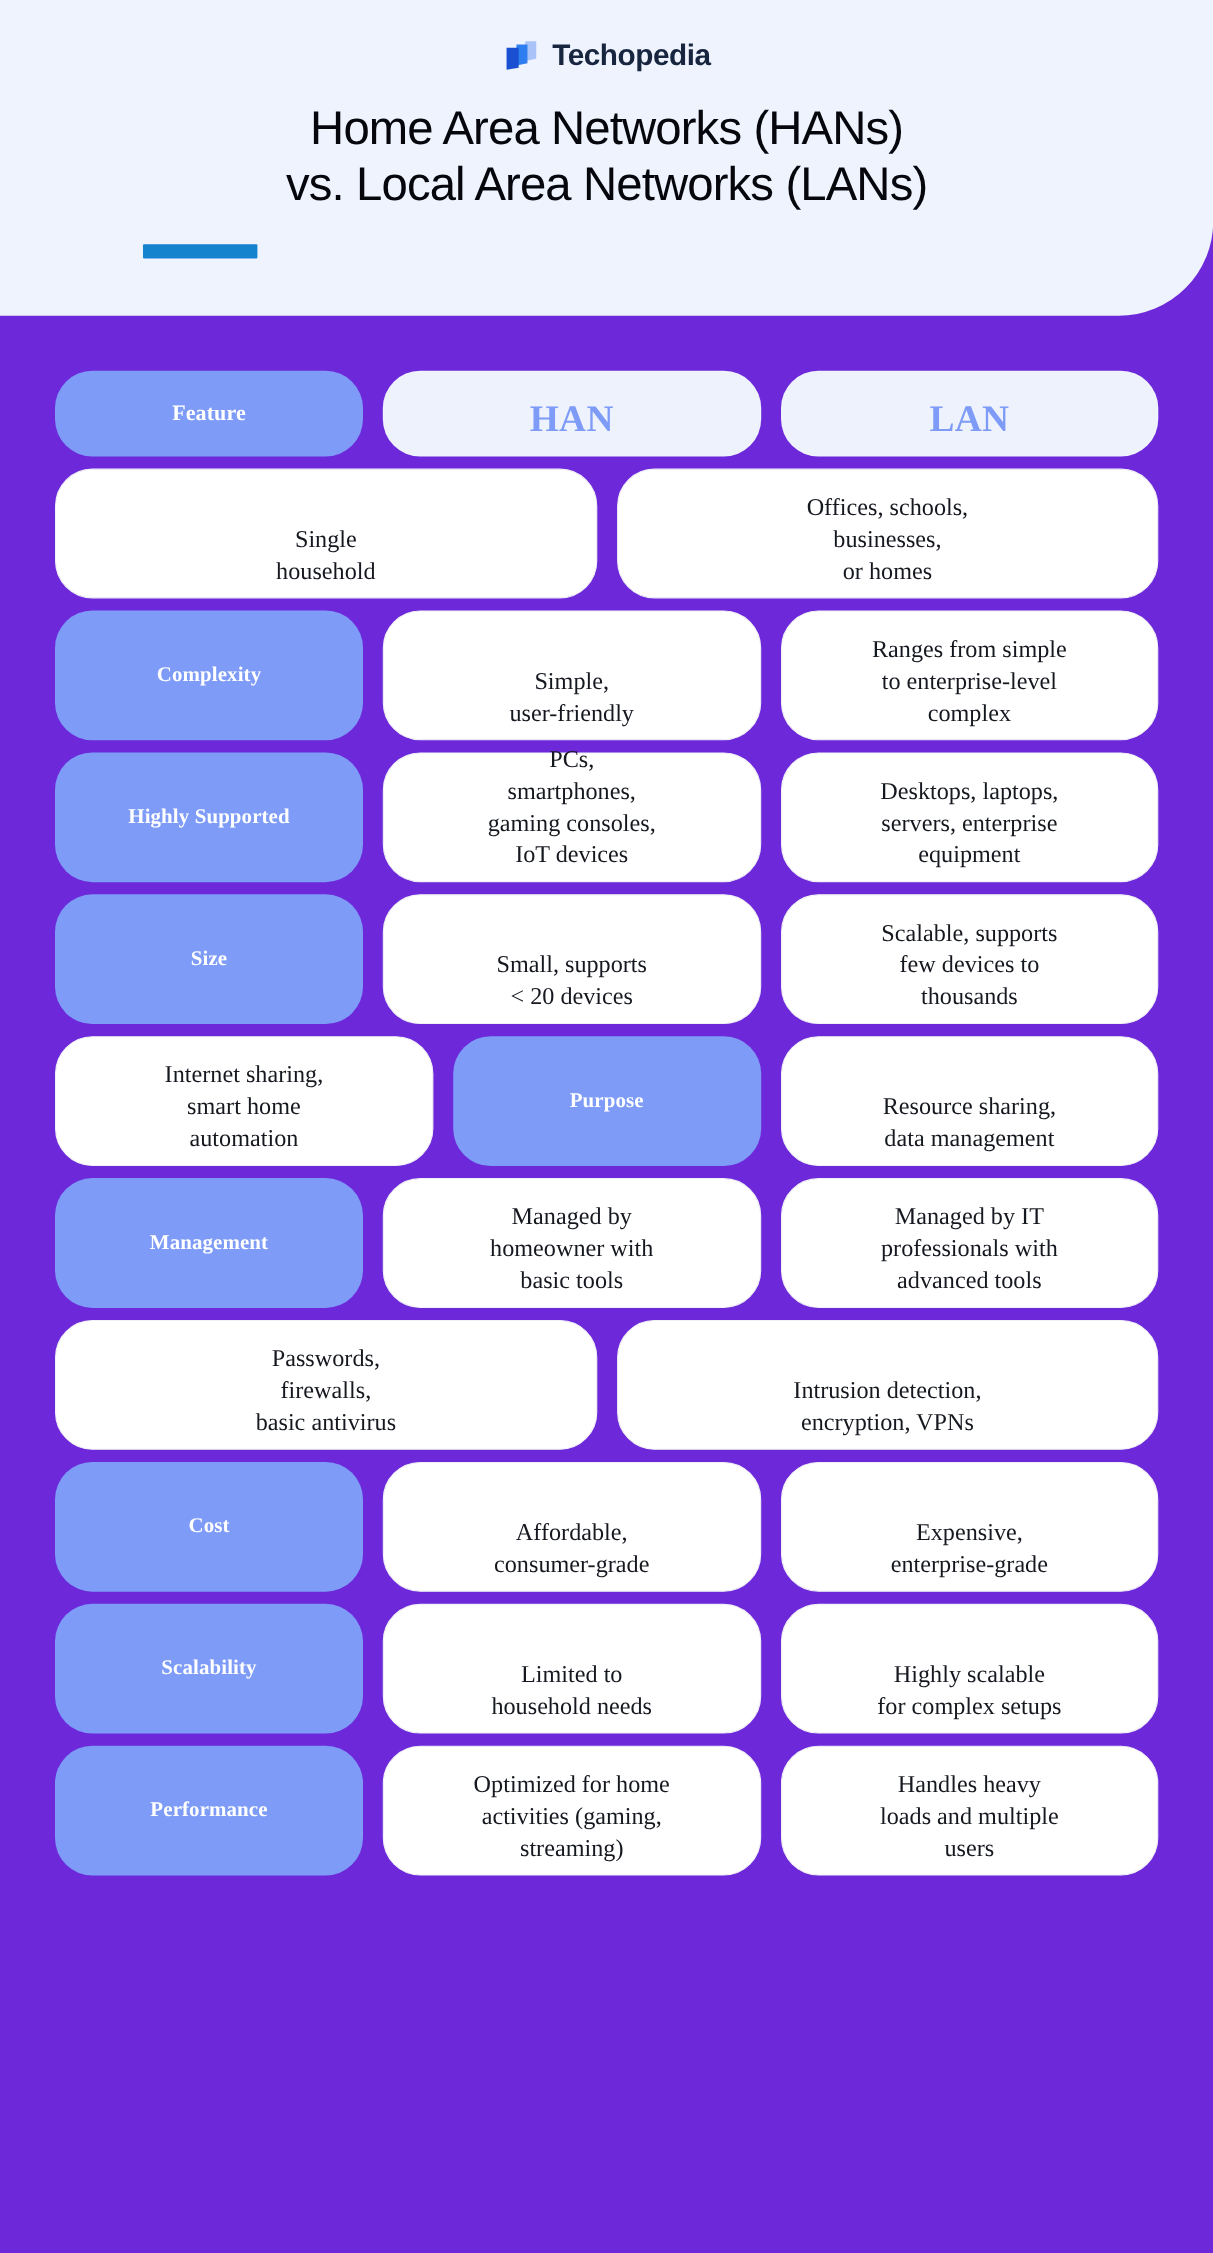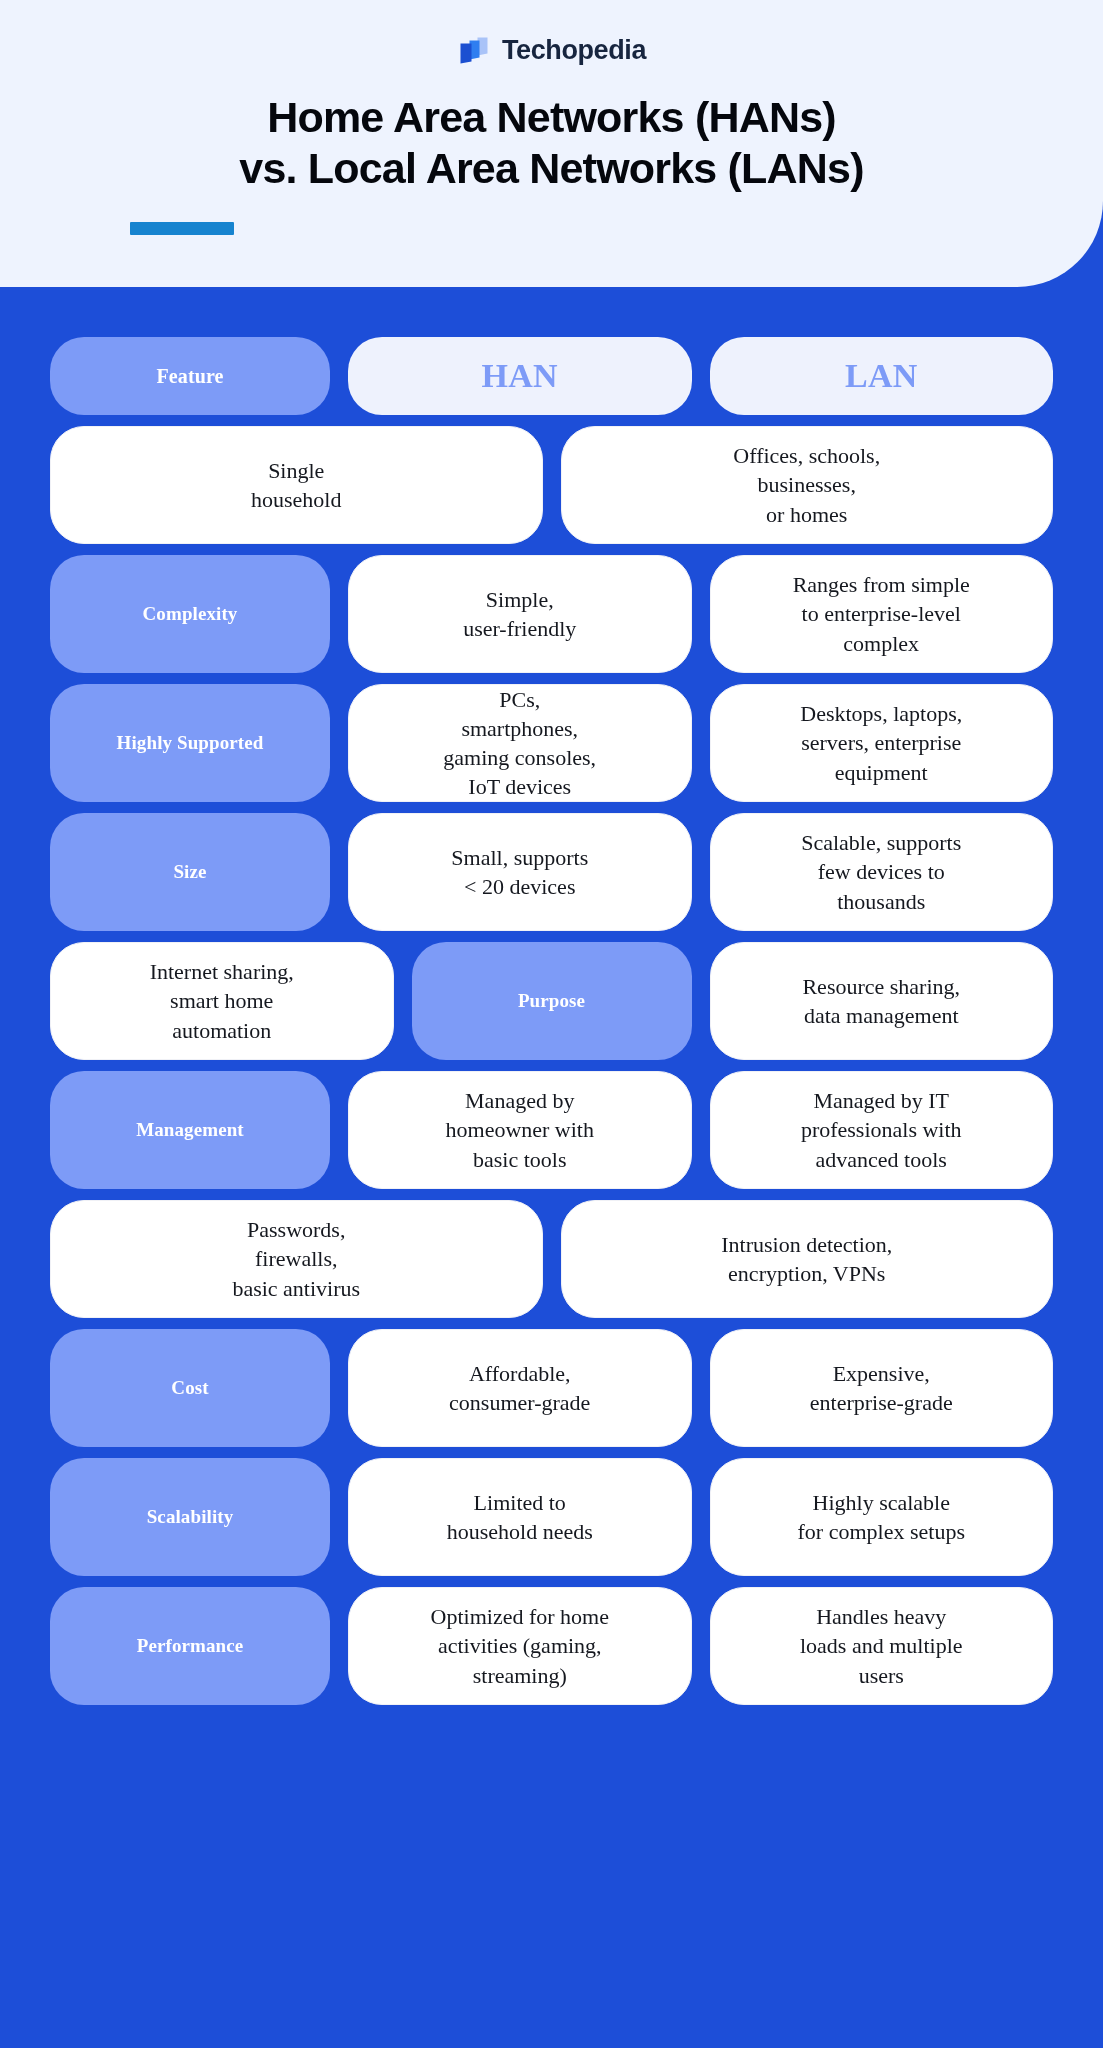--- a/index.html
+++ b/index.html
@@ -9,21 +9,21 @@
     height: 2048px;
     background: #ffffff;
     font-family: "Liberation Sans", sans-serif;
     overflow: hidden;
   }
 
   #page {
     position: relative;
     width: 1103px;
     height: 2048px;
-    background: #1d4ed8;
+    background: #6d28d9;
   }
 
   
   .header-banner {
     position: absolute;
     top: 0;
     left: 0;
     width: 1103px;
     height: 287px;
     background: #eef3fe;
@@ -55,21 +55,21 @@
     line-height: 1;
   }
 
   .headline {
     position: absolute;
     top: 92px;
     left: 0;
     width: 1103px;
     text-align: center;
     font-size: 43px;
-    font-weight: bold;
+    font-weight: normal;
     color: #05070d;
     line-height: 1.18;
     letter-spacing: -0.8px;
   }
 
   .headline .line {
     display: block;
   }
 
   .accent-bar {
@@ -120,20 +120,21 @@
 
   .cell.value {
     flex: 1 1 0;
     background: #ffffff;
     border: 1px solid #f0f1f6;
     color: #15181f;
     font-size: 22px;
     font-weight: normal;
     line-height: 1.32;
     padding: 10px 14px;
+    align-items: flex-end;
   }
 
   
   .row.header .cell.feature {
     background: #7d9bf7;
     color: #ffffff;
     font-size: 20px;
   }
 
   .row.header .cell.value {

